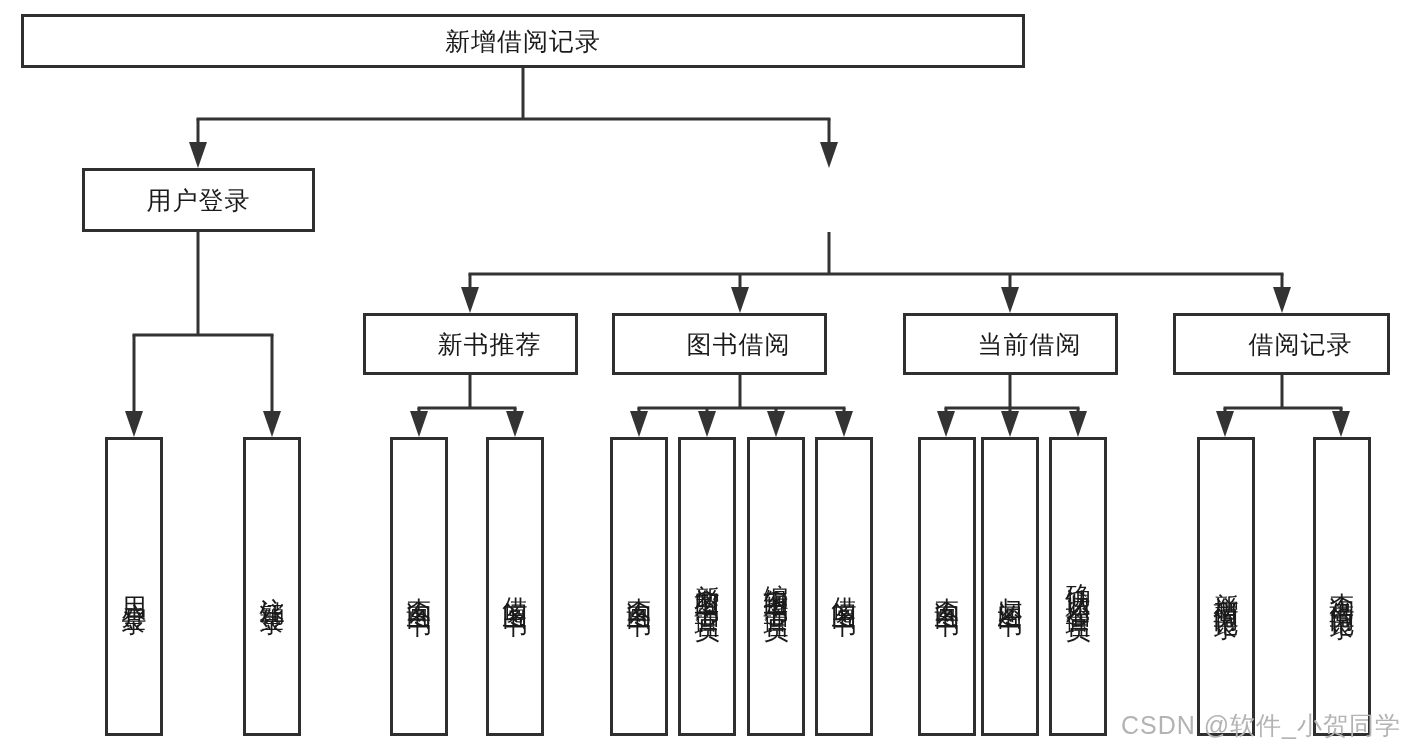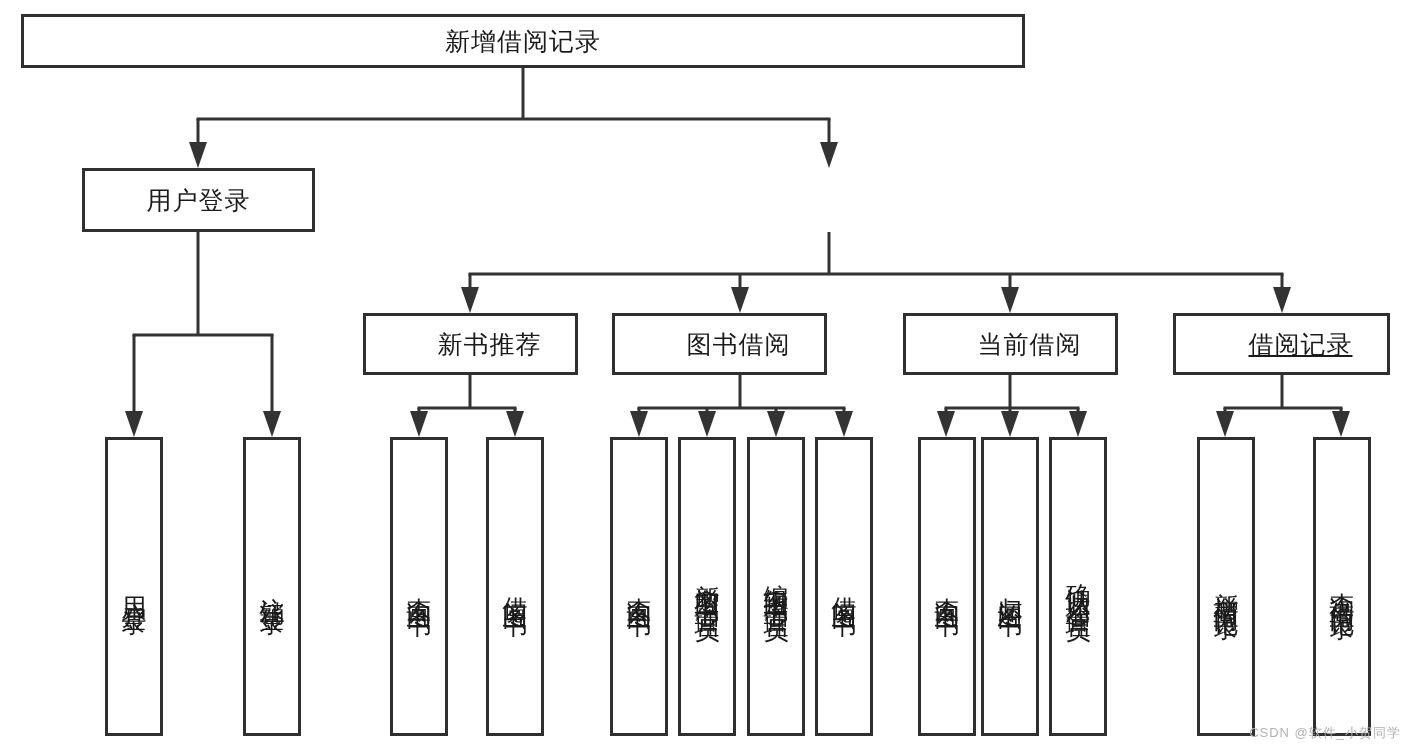--- a/index.html
+++ b/index.html
@@ -55,21 +55,21 @@
     font-size:25px;
     letter-spacing:5px;
     line-height:1;
     white-space:nowrap;
     color:var(--text);
   }
   .watermark{
     position:absolute;
     right:4px;
     bottom:5px;
-    font-size:13px;
+    font-size:25px;
     letter-spacing:1px;
     color:var(--watermark);
     white-space:nowrap;
   }
 </style>
 </head>
 <body>
 
 <div class="stage">
 
@@ -138,21 +138,21 @@
 
   <div class="box mid" style="left:363px;">
     <span class="hlabel">新书推荐</span>
   </div>
   <div class="box mid" style="left:612px;">
     <span class="hlabel">图书借阅</span>
   </div>
   <div class="box mid" style="left:903px;text-align:right;">
     <span class="hlabel">当前借阅</span>
   </div>
-  <div class="box mid" style="left:1173px;width:217px;text-decoration:underline;">
+  <div class="box mid" style="left:1173px;width:217px;">
     <span class="hlabel">借阅记录</span>
   </div>
 
   <div class="box leaf" style="left:105px;">
     <span class="vlabel">用户登录</span>
   </div>
   <div class="box leaf" style="left:243px;">
     <span class="vlabel">注销登录</span>
   </div>
 

